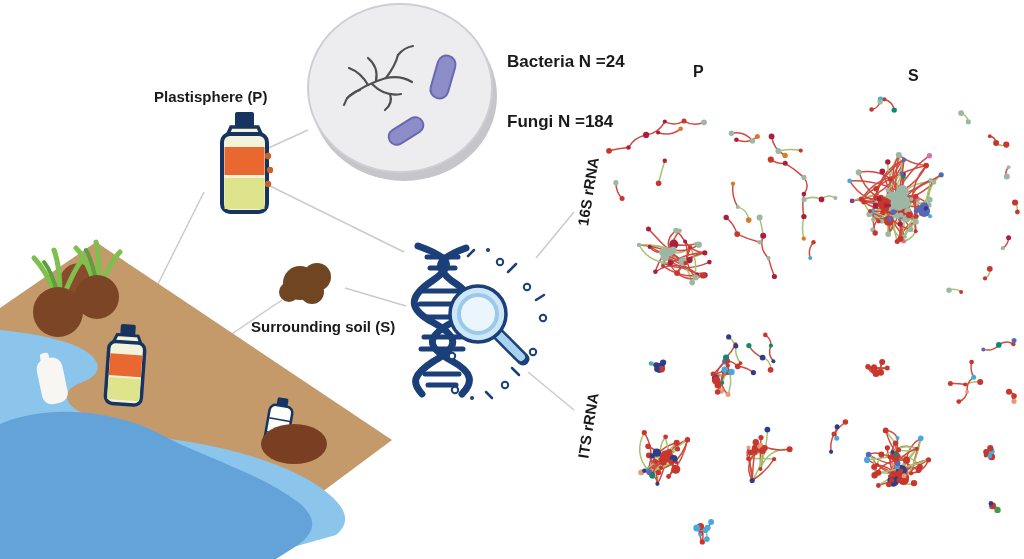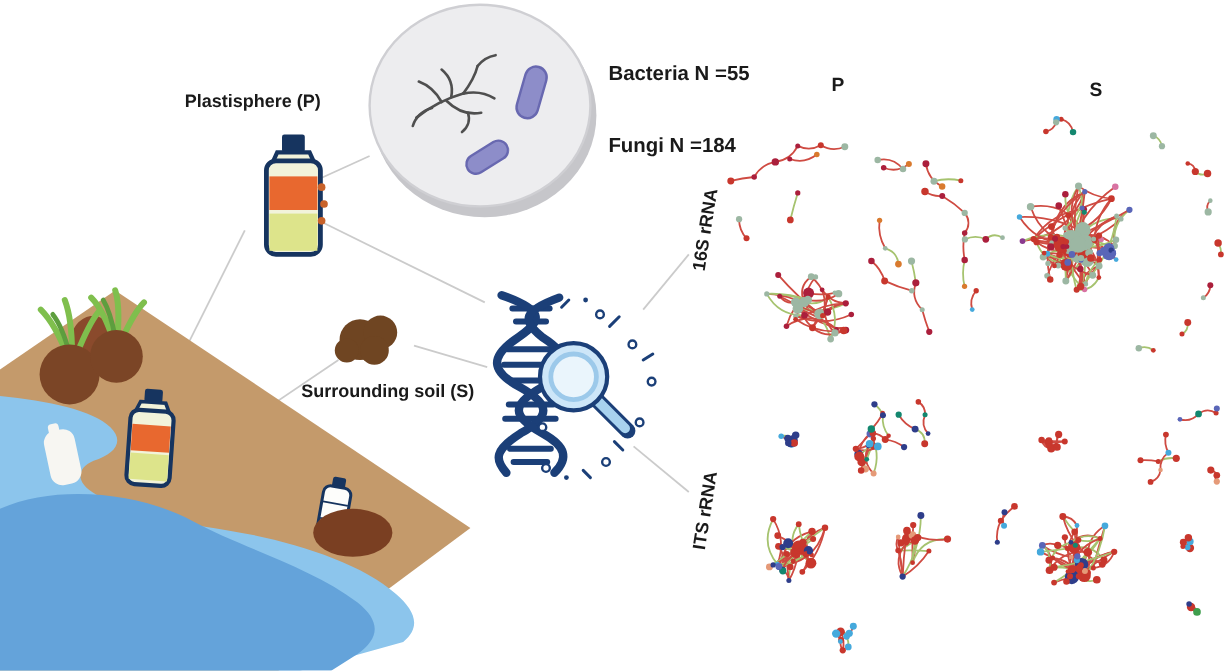--- a/index.html
+++ b/index.html
@@ -1,20 +1,20 @@
 <!DOCTYPE html>
 <html><head>
 <meta charset="utf-8">
 <style>
   html,body{margin:0;padding:0;background:#fff;}
   .figure{position:relative;width:1024px;height:559px;background:#ffffff;overflow:hidden;
           font-family:"Liberation Sans",sans-serif;}
   .scene-svg{position:absolute;left:0;top:0;}
   .lbl{position:absolute;color:#1a1a1a;font-weight:bold;white-space:nowrap;}
-  .lbl-plastisphere{left:154px;top:76px;font-size:15px;}
+  .lbl-plastisphere{left:154px;top:88px;font-size:15px;}
   .lbl-soil{left:251px;top:318px;font-size:15px;}
   .lbl-bacteria{left:507px;top:52px;font-size:17px;}
   .lbl-fungi{left:507px;top:84px;font-size:17px;margin-top:28px;}
   .col-lbl{font-size:16px;}
   .lbl-col-p{left:693px;top:63px;}
   .lbl-col-s{left:908px;top:67px;}
   .row-lbl{width:90px;text-align:center;font-size:15px;transform:rotate(-81deg);transform-origin:center center;}
   .lbl-row-16s{left:543px;top:183px;}
   .lbl-row-its{left:543px;top:417px;}
   .net-panel{position:absolute;}
@@ -1006,19 +1006,19 @@
           <circle cx="13.1" cy="115.8" r="2.1" fill="#2e3d8a"></circle>
           <circle cx="16.0" cy="98.0" r="2.5" fill="#c8372d"></circle>
           <circle cx="27.4" cy="86.0" r="2.8" fill="#c8372d"></circle>
           <circle cx="18.7" cy="102.2" r="2.5" fill="#45a9dc"></circle>
           <circle cx="19.1" cy="90.8" r="2.5" fill="#2e3d8a"></circle>
         </g>
       </svg></div>
 
   <div class="lbl lbl-plastisphere">Plastisphere (P)</div>
   <div class="lbl lbl-soil">Surrounding soil (S)</div>
-  <div class="lbl lbl-bacteria">Bacteria N =55</div>
+  <div class="lbl lbl-bacteria">Bacteria N =24</div>
   <div class="lbl lbl-fungi">Fungi N =184</div>
   <div class="lbl col-lbl lbl-col-p">P</div>
   <div class="lbl col-lbl lbl-col-s">S</div>
   <div class="lbl row-lbl lbl-row-16s">16S rRNA</div>
   <div class="lbl row-lbl lbl-row-its">ITS rRNA</div>
 </div>
 
 </body></html>

